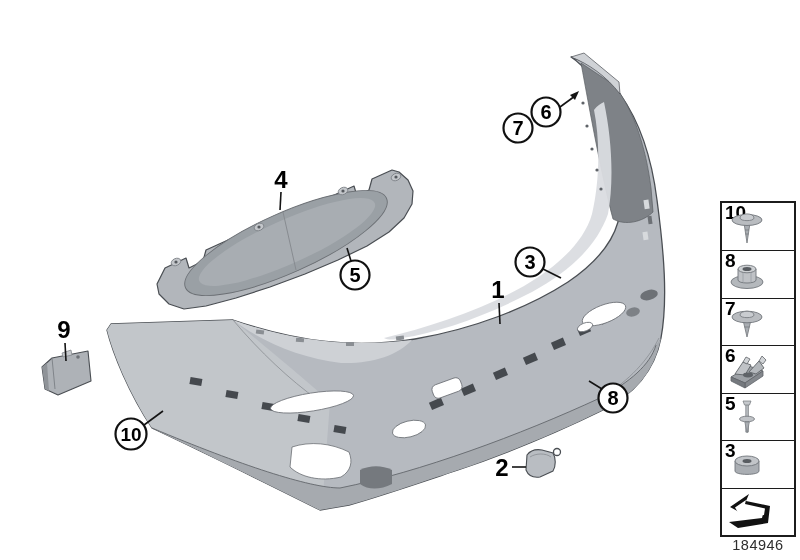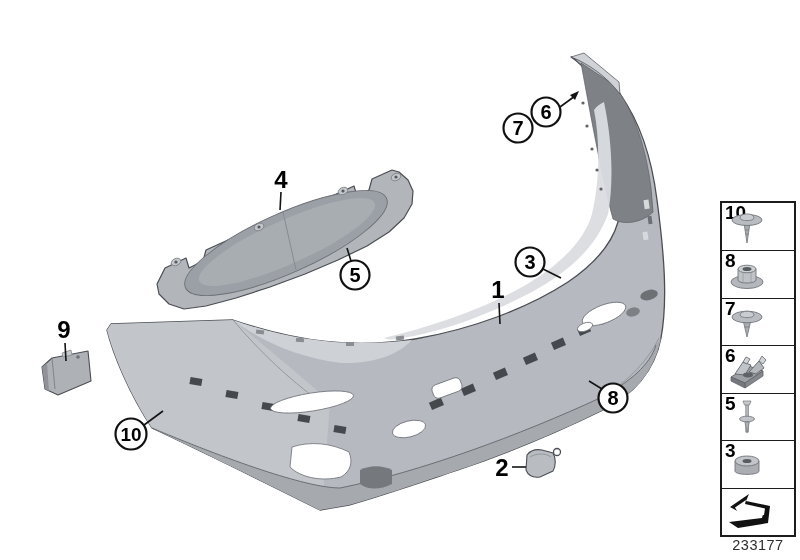--- a/index.html
+++ b/index.html
@@ -259,15 +259,15 @@
     <div class="cell">
       <span class="num"></span>
       <svg class="ic" width="56" height="44" viewBox="0 0 52 44">
         <path d="M6,17 L25,4 L22,11 L46,16 L44,33 L14,38 L5,32 L38,28 L40,20 L20,16 L17,23 Z" fill="#111111"></path>
         <path d="M11,17.5 L22,10 L21,14 L41,18.5 L40,25 L17,27.5 Z" fill="#ffffff"></path>
       </svg>
     </div>
 
   </div>
 
-  <div class="drawing-number">233177</div>
+  <div class="drawing-number">184946</div>
 
 </div>
 
 </body></html>

